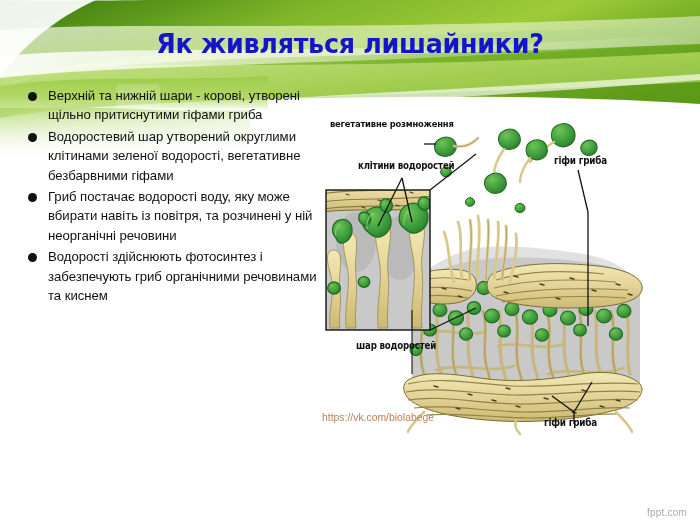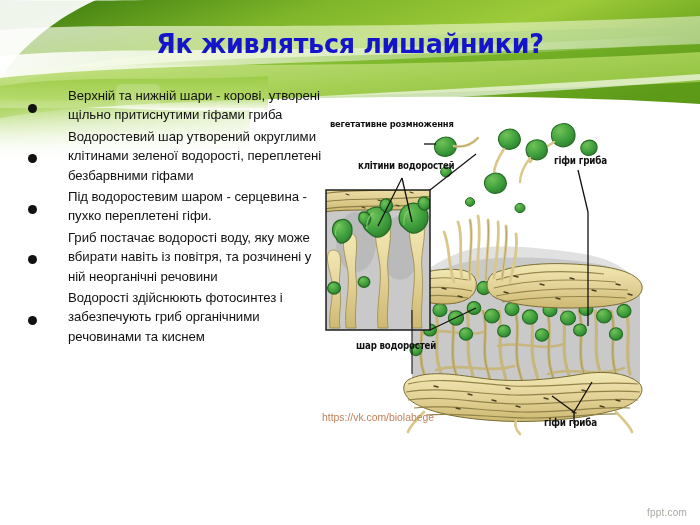--- a/index.html
+++ b/index.html
@@ -58,23 +58,22 @@
   
   #bullets {
     position: absolute;
     left: 22px;
     top: 86px;
     width: 306px;
     z-index: 5;
   }
   .bullet-row {
     display: flex;
-    align-items: center;
+    align-items: flex-start;
     margin-bottom: 2px;
-    gap: 20px;
   }
   .bullet-dot {
     flex: 0 0 auto;
     width: 9px;
     height: 9px;
     border-radius: 50%;
     background: #111111;
     margin: 6px 11px 0 6px;
   }
   .bullet-text {
@@ -222,27 +221,23 @@
 
   <div id="bullets">
 
     <div class="bullet-row">
       <span class="bullet-dot"></span>
       <span class="bullet-text">Верхній та нижній шари - корові, утворені щільно притиснутими гіфами гриба</span>
     </div>
 
     <div class="bullet-row">
       <span class="bullet-dot"></span>
-      <span class="bullet-text">Водоростевий шар утворений округлими клітинами зеленої водорості, переплетені безбарвними гіфами</span>
+      <span class="bullet-text">Водоростевий шар утворений округлими клітинами зеленої водорості, вегетативне безбарвними гіфами</span>
     </div>
 
-    <div class="bullet-row">
-      <span class="bullet-dot"></span>
-      <span class="bullet-text">Під водоростевим шаром - серцевина - пухко переплетені гіфи.</span>
-    </div>
 
     <div class="bullet-row">
       <span class="bullet-dot"></span>
       <span class="bullet-text">Гриб постачає водорості воду, яку може вбирати навіть із повітря,  та розчинені у ній неорганічні речовини</span>
     </div>
 
     <div class="bullet-row">
       <span class="bullet-dot"></span>
       <span class="bullet-text">Водорості здійснюють фотосинтез і забезпечують гриб органічними речовинами та киснем</span>
     </div>

